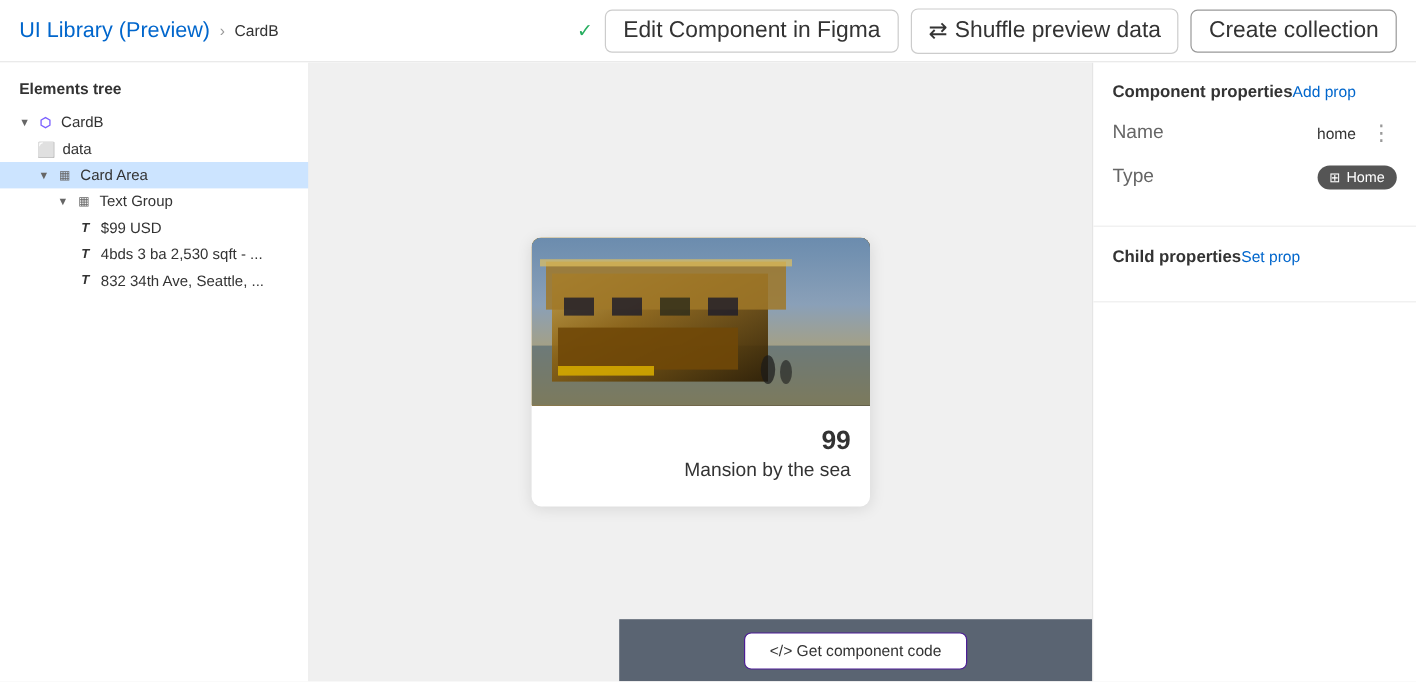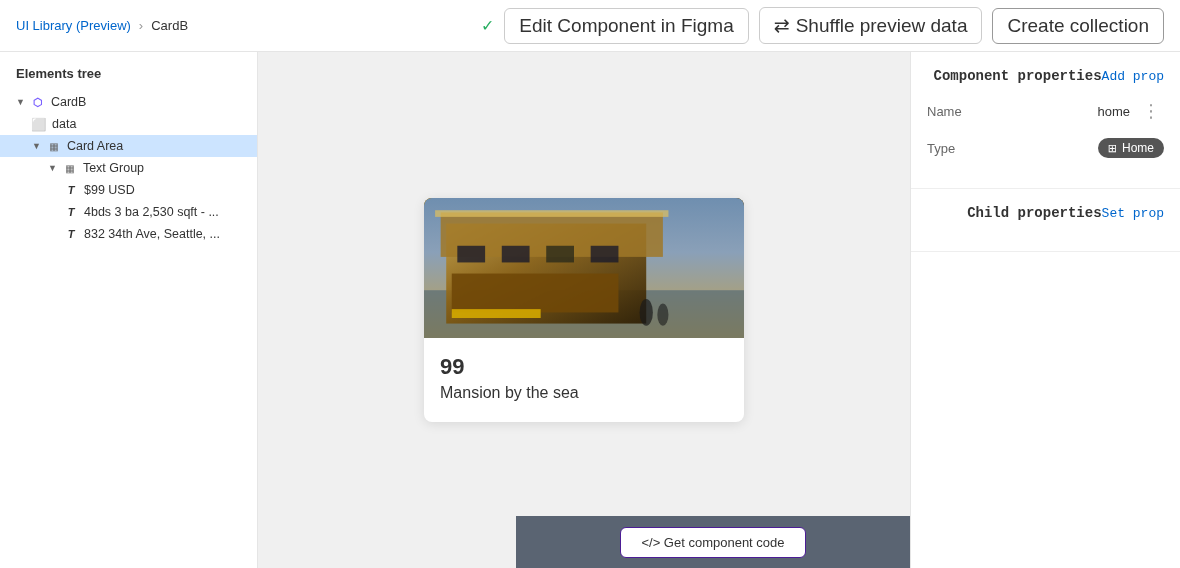--- a/index.html
+++ b/index.html
@@ -5,21 +5,21 @@
     * { margin: 0; padding: 0; box-sizing: border-box; }
     body { font-family: -apple-system, BlinkMacSystemFont, 'Segoe UI', sans-serif; width: 1180px; height: 568px; overflow: hidden; display: flex; flex-direction: column; background: #fff; }
 
     
     .topbar {
       display: flex; align-items: center; justify-content: space-between;
       padding: 0 16px; height: 52px; border-bottom: 1px solid #e5e5e5;
       flex-shrink: 0;
     }
     .topbar-left { display: flex; align-items: center; gap: 8px; }
-    .breadcrumb-link { color: #0066cc; font-size: 13px; cursor: pointer; }
+    .breadcrumb-link { color: #0066cc; font-size: 18px; cursor: pointer; }
     .breadcrumb-sep { color: #999; font-size: 13px; }
     .breadcrumb-current { color: #333; font-size: 13px; }
     .topbar-right { display: flex; align-items: center; gap: 10px; }
     .status-icon { color: #27ae60; font-size: 16px; }
     .btn {
       border: 1px solid #ccc; background: #fff; border-radius: 6px;
       padding: 6px 14px; font-size: 19px; cursor: pointer; display: flex; align-items: center; gap: 6px; color: #333;
     }
     .btn-primary { background: #fff; border: 1px solid #999; }
 
@@ -49,21 +49,21 @@
     .icon-frame { color: #666; font-size: 10px; }
     .icon-text { color: #333; font-size: 10px; }
 
     
     .canvas {
       flex: 1; background: #f0f0f0; display: flex; align-items: center; justify-content: center;
       position: relative; overflow: hidden;
     }
     .card-preview {
       background: #fff; border-radius: 8px; overflow: hidden;
-      width: 320px; box-shadow: 0 2px 12px rgba(0,0,0,0.1);
+      width: 282px; box-shadow: 0 2px 12px rgba(0,0,0,0.1); text-align: right;
     }
     .card-image {
       width: 100%; height: 140px; background: linear-gradient(135deg, #8B6914 0%, #C4962A 30%, #6B5420 60%, #3a3a2a 100%);
       position: relative; overflow: hidden;
     }
     .card-image-overlay {
       position: absolute; inset: 0;
       background: linear-gradient(160deg, #b8860b 0%, #8B6914 20%, #5a4a20 50%, #2a2a1a 80%, #1a1a0a 100%);
     }
     
@@ -85,25 +85,25 @@
       background: #fff; border: 1px solid #4c1d95; border-radius: 6px;
       padding: 7px 20px; font-size: 13px; cursor: pointer; color: #333;
     }
 
     
     .right-panel {
       width: 270px; border-left: 1px solid #e5e5e5; flex-shrink: 0;
       background: #fff; overflow-y: auto;
     }
     .panel-section { padding: 16px; border-bottom: 1px solid #eee; }
-    .panel-header { display: flex; justify-content: flex-end; align-items: center; margin-bottom: 14px; font-family: Liberation Mono, monospace; }
+    .panel-header { display: flex; justify-content: flex-start; align-items: center; margin-bottom: 14px; }
     .panel-header-title { font-size: 14px; font-weight: 600; color: #333; }
     .panel-header-link { color: #0066cc; font-size: 13px; cursor: pointer; }
     .prop-row { display: flex; align-items: center; justify-content: space-between; margin-bottom: 14px; }
-    .prop-label { font-size: 13px; color: #666; }
+    .prop-label { font-size: 16px; color: #666; }
     .prop-value { font-size: 13px; color: #333; }
     .prop-badge {
       display: flex; align-items: center; gap: 5px;
       background: #555; color: #fff; border-radius: 12px;
       padding: 3px 10px; font-size: 12px;
     }
     .prop-badge-icon { font-size: 11px; }
     .more-btn { color: #999; font-size: 18px; cursor: pointer; padding: 2px 4px; }
   </style>
 </head>

